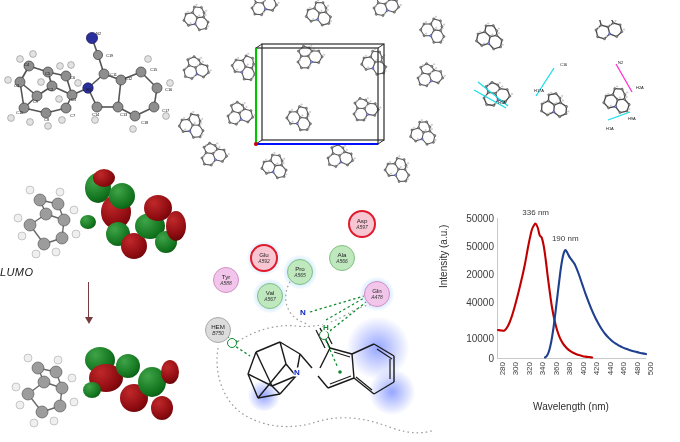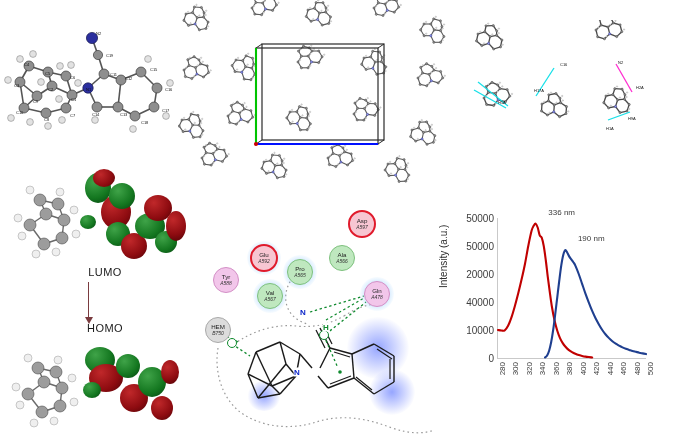--- a/index.html
+++ b/index.html
@@ -17,22 +17,22 @@
   #packing{left:178px;top:0;width:278px;height:190px;}
 
   
   #hbond{left:456px;top:20px;width:224px;height:150px;}
 
   
   #orbitals{left:0;top:170px;width:182px;height:272px;}
   .lobe{position:absolute;border-radius:50%;transform:translate(-50%,-50%);}
   .lobeR{background:radial-gradient(circle at 35% 30%,#c0282a,#8d0b10 60%,#4d0306);}
   .lobeG{background:radial-gradient(circle at 35% 30%,#3fa348,#13761f 60%,#06400f);}
-  .orb-label{position:absolute;left:14px;width:182px;text-align:center;
-             font-size:11px;color:#1a1a1a;letter-spacing:.4px;}
+  .orb-label{position:absolute;left:0;width:182px;text-align:left;
+             font-size:11px;color:#1a1a1a;letter-spacing:.4px;font-style:italic;}
   #orb-arrow{position:absolute;left:88px;width:1.4px;background:#7a3b3f;}
   #orb-arrow:after{content:"";position:absolute;left:-3.3px;bottom:-6px;
       border-left:4px solid transparent;border-right:4px solid transparent;
       border-top:7px solid #7a3b3f;}
 
   
   #ligand{left:196px;top:196px;width:240px;height:246px;}
   .res{position:absolute;border-radius:50%;transform:translate(-50%,-50%);
        display:flex;flex-direction:column;align-items:center;justify-content:center;
        text-align:center;line-height:1;}
@@ -59,21 +59,21 @@
   .ytick{position:absolute;right:100%;margin-right:4px;transform:translateY(-50%);
          font-size:10px;color:#3d3d3d;white-space:nowrap;}
   .xtick{position:absolute;top:100%;margin-top:4px;font-size:8px;color:#3d3d3d;
          transform-origin:50% 0;transform:translateX(-50%) rotate(-90deg) translateX(-50%);
          white-space:nowrap;}
   #ylabel{position:absolute;left:2px;top:92px;font-size:10px;color:#2e2e2e;
           transform:rotate(-90deg);transform-origin:0 0;white-space:nowrap;}
   #xlabel{position:absolute;left:61px;width:148px;top:205px;text-align:center;
           font-size:10px;color:#2e2e2e;}
   .peaklbl{position:absolute;font-size:8px;color:#3a3a3a;white-space:nowrap;
-           transform:translateX(-50%);margin-left:26px;}
+           transform:translateX(-50%);}
 </style>
 </head>
 <body>
 
 <div id="page">
 
   <div class="panel" id="ortep">
     <svg width="180" height="175" viewBox="0 0 180 175">
       <g stroke="#555" stroke-width="1.6" fill="none">
         <line x1="92" y1="38" x2="98" y2="55"></line>
@@ -1100,21 +1100,20 @@
       <div class="lobe lobeR" style="left:134px;top:76px;width:26px;height:26px;"></div>
       <div class="lobe lobeG" style="left:150px;top:56px;width:30px;height:26px;"></div>
       <div class="lobe lobeR" style="left:158px;top:38px;width:28px;height:26px;"></div>
       <div class="lobe lobeG" style="left:166px;top:72px;width:22px;height:22px;"></div>
       <div class="lobe lobeR" style="left:176px;top:56px;width:20px;height:30px;"></div>
       <div class="lobe lobeG" style="left:88px;top:52px;width:16px;height:14px;"></div>
     </div>
 
     <div class="orb-label" style="top:96px;">LUMO</div>
     <div id="orb-arrow" style="top:112px;height:36px;"></div>
-    <div class="orb-label" style="top:152px;">HOMO</div>
 
     <div style="position:absolute;left:0;top:172px;width:182px;height:100px;">
       <svg width="182" height="100" viewBox="0 0 182 100">
         <g stroke="#6a6a6a" stroke-width="1.4" fill="none">
           <line x1="28" y1="52" x2="44" y2="40"></line>
             <line x1="44" y1="40" x2="62" y2="46"></line>
           <line x1="62" y1="46" x2="60" y2="64"></line>
             <line x1="60" y1="64" x2="42" y2="70"></line>
           <line x1="42" y1="70" x2="28" y2="52"></line>
             <line x1="44" y1="40" x2="38" y2="26"></line>
@@ -1266,21 +1265,21 @@
           <span class="ri">B750</span>
         </div>
       </div>
   </div>
 
   <div class="panel" id="chart">
     <div id="ylabel">Intensity (a.u.)</div>
     <div id="plotarea">
       <div id="yticks">
           <div class="ytick" style="top: 140px;">0</div>
-          <div class="ytick" style="top: 112px;">10000</div>
+          <div class="ytick" style="top: 120px;">10000</div>
           <div class="ytick" style="top: 84px;">40000</div>
           <div class="ytick" style="top: 56px;">20000</div>
           <div class="ytick" style="top: 28px;">50000</div>
           <div class="ytick" style="top: 0px;">50000</div>
         </div>
       <div id="xticks">
           <div class="xtick" style="left: 0px;">280</div>
           <div class="xtick" style="left: 13.4545px;">300</div>
           <div class="xtick" style="left: 26.9091px;">320</div>
           <div class="xtick" style="left: 40.3636px;">340</div>
@@ -1295,15 +1294,16 @@
         </div>
       <svg id="curves" width="148" height="140" viewBox="0 0 148 140" style="position:absolute;left:0;top:0;overflow:visible;">
           <path d="M0.00,112.00 C0.56,112.09 2.24,112.51 3.36,112.56 C4.48,112.61 5.61,113.07 6.73,112.28 C7.85,111.49 8.97,109.95 10.09,107.80 C11.21,105.65 12.33,102.67 13.45,99.40 C14.58,96.13 15.70,92.17 16.82,88.20 C17.94,84.23 19.06,80.03 20.18,75.60 C21.30,71.17 22.42,66.50 23.55,61.60 C24.67,56.70 25.79,51.80 26.91,46.20 C28.03,40.60 29.15,33.60 30.27,28.00 C31.39,22.40 32.74,15.96 33.64,12.60 C34.53,9.24 34.98,9.01 35.65,7.84 C36.33,6.67 37.00,5.32 37.67,5.60 C38.35,5.88 39.02,7.56 39.69,9.52 C40.36,11.48 41.04,15.68 41.71,17.36 C42.38,19.04 43.05,17.83 43.73,19.60 C44.40,21.37 45.07,24.27 45.75,28.00 C46.42,31.73 47.09,36.87 47.76,42.00 C48.44,47.13 49.11,53.43 49.78,58.80 C50.45,64.17 51.13,69.30 51.80,74.20 C52.47,79.10 53.03,83.53 53.82,88.20 C54.60,92.87 55.61,98.14 56.51,102.20 C57.41,106.26 58.30,109.62 59.20,112.56 C60.10,115.50 60.99,117.79 61.89,119.84 C62.79,121.89 63.68,123.43 64.58,124.88 C65.48,126.33 66.26,127.35 67.27,128.52 C68.28,129.69 69.52,130.95 70.64,131.88 C71.76,132.81 72.88,133.47 74.00,134.12 C75.12,134.77 76.24,135.31 77.36,135.80 C78.48,136.29 79.61,136.71 80.73,137.06 C81.85,137.41 82.97,137.64 84.09,137.90 C85.21,138.16 86.33,138.40 87.45,138.60 C88.58,138.80 89.70,138.94 90.82,139.08 C91.94,139.22 93.62,139.38 94.18,139.44" fill="none" stroke="#c00000" stroke-width="2.1" stroke-linecap="round" stroke-linejoin="round"></path>
           <path d="M47.09,139.44 C47.43,139.11 48.44,138.60 49.11,137.48 C49.78,136.36 50.45,134.91 51.13,132.72 C51.80,130.53 52.47,127.77 53.15,124.32 C53.82,120.87 54.49,116.62 55.16,112.00 C55.84,107.38 56.51,101.97 57.18,96.60 C57.85,91.23 58.53,85.40 59.20,79.80 C59.87,74.20 60.55,68.37 61.22,63.00 C61.89,57.63 62.56,51.94 63.24,47.60 C63.91,43.26 64.58,39.53 65.25,36.96 C65.93,34.39 66.60,32.57 67.27,32.20 C67.95,31.83 68.62,33.65 69.29,34.72 C69.96,35.79 70.64,37.52 71.31,38.64 C71.98,39.76 72.65,40.51 73.33,41.44 C74.00,42.37 74.67,43.21 75.35,44.24 C76.02,45.27 76.47,45.64 77.36,47.60 C78.26,49.56 79.61,52.97 80.73,56.00 C81.85,59.03 82.97,62.53 84.09,65.80 C85.21,69.07 86.33,72.47 87.45,75.60 C88.58,78.73 89.70,81.67 90.82,84.56 C91.94,87.45 93.06,90.35 94.18,92.96 C95.30,95.57 96.42,98.00 97.55,100.24 C98.67,102.48 99.79,104.44 100.91,106.40 C102.03,108.36 103.15,110.32 104.27,112.00 C105.39,113.68 106.52,115.13 107.64,116.48 C108.76,117.83 109.88,119.00 111.00,120.12 C112.12,121.24 113.24,122.27 114.36,123.20 C115.48,124.13 116.61,124.97 117.73,125.72 C118.85,126.47 119.97,127.07 121.09,127.68 C122.21,128.29 123.33,128.85 124.45,129.36 C125.58,129.87 126.70,130.34 127.82,130.76 C128.94,131.18 130.06,131.51 131.18,131.88 C132.30,132.25 133.42,132.67 134.55,133.00 C135.67,133.33 136.79,133.56 137.91,133.84 C139.03,134.12 140.15,134.42 141.27,134.68 C142.39,134.94 143.52,135.15 144.64,135.38 C145.76,135.61 147.44,135.96 148.00,136.08" fill="none" stroke="#1f3f8f" stroke-width="2.1" stroke-linecap="round" stroke-linejoin="round"></path>
         </svg>
       <div id="annots">
           <div class="peaklbl" style="left: 37.6727px; top: -10.4px;">336 nm</div>
           <div class="peaklbl" style="left: 67.2727px; top: 16.2px;">190 nm</div>
         </div>
     </div>
+    <div id="xlabel">Wavelength (nm)</div>
   </div>
 
 </div>
 
 </body></html>

